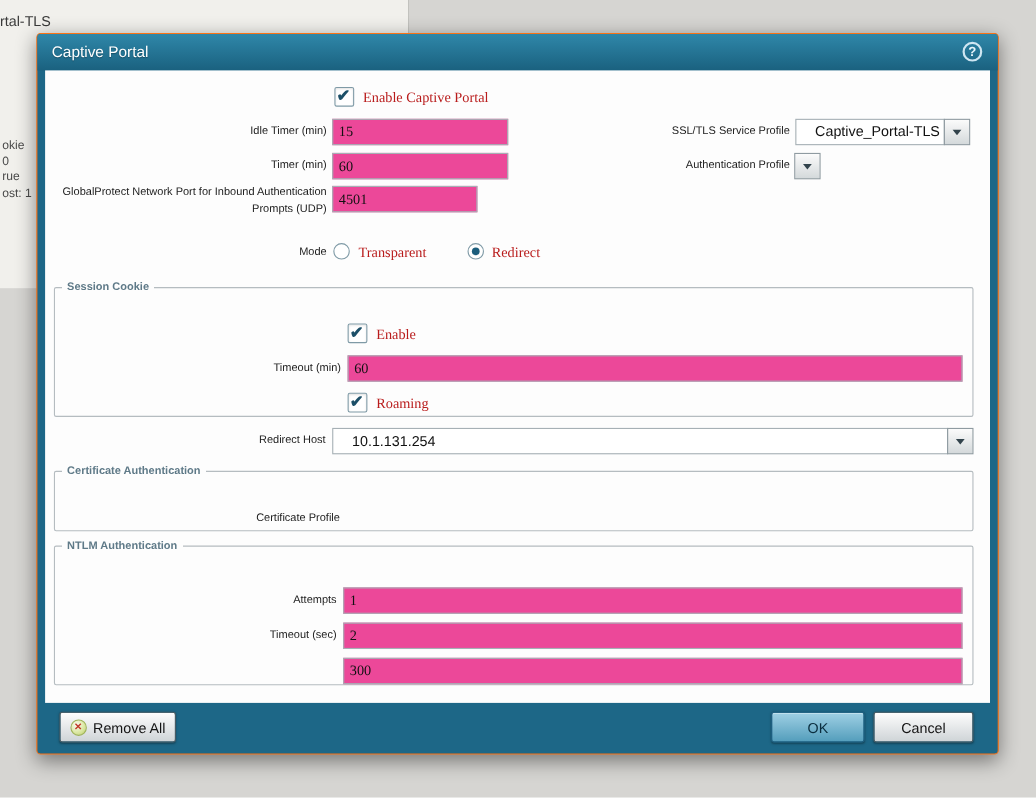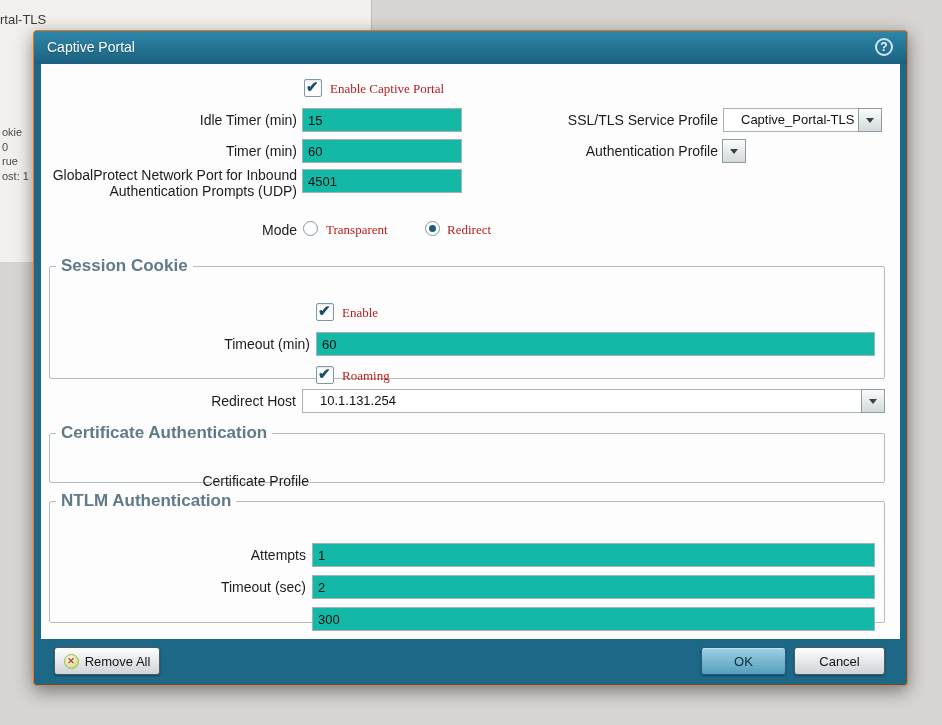--- a/index.html
+++ b/index.html
@@ -41,24 +41,24 @@
     font-size:12px; font-weight:bold; text-align:center; line-height:14px;
     cursor:pointer;
   }
   .content {
     position:absolute; left:7px; right:7px; top:33px; height:575px;
     background:#fdfdfd; overflow:hidden;
   }
   .footer { position:absolute; left:0; right:0; bottom:0; height:48px; }
 
   
-  .lbl { position:absolute; font-size:14px; color:#1c1c1c; line-height:16px; text-align:right; }
+  .lbl { position:absolute; font-size:10px; color:#1c1c1c; line-height:16px; text-align:right; }
   .tin {
-    position:absolute; height:24px; border:1px solid #a6b0b5; background:#14b8a6;
-    font-family:Liberation Sans, sans-serif; font-size:13px; color:#111;
+    position:absolute; height:24px; border:1px solid #a6b0b5; background:#ec4899;
+    font-family:Liberation Serif, serif; font-size:13px; color:#111;
     padding:2px 5px; outline:none;
   }
   .checkbox {
     position:absolute; width:18px; height:18px; background:#fff;
     border:1px solid #7f9aa6; border-radius:2px; cursor:pointer;
     box-shadow:inset 0 1px 2px rgba(0,0,0,.12);
   }
   .checkbox.checked::after {
     content:"\2714"; position:absolute; left:1px; top:-2px;
     font-size:15px; color:#1c4f68; font-weight:bold;
@@ -81,21 +81,21 @@
     width:24px; flex:0 0 24px; margin-left:-1px; cursor:pointer;
     border:1px solid #8f9ba1; background:linear-gradient(to bottom,#fbfbfb,#d4d9db);
     display:flex; align-items:center; justify-content:center;
   }
   .tri { width:0; height:0; border:4px solid transparent; border-top:5px solid #32434c; margin-top:4px; }
 
   fieldset {
     position:absolute; border:1px solid #b5bcc0; border-radius:2px; background:transparent;
   }
   legend {
-    margin-left:6px; padding:0 5px; font-size:17px; font-weight:bold; color:#5f7a88;
+    margin-left:6px; padding:0 5px; font-size:10px; font-weight:bold; color:#5f7a88;
   }
 
   
   .btn {
     position:absolute; height:28px; border-radius:3px; cursor:pointer;
     font-family:"Liberation Sans", sans-serif; font-size:13px; color:#141414;
     border:1px solid #4a5b63;
     background:linear-gradient(to bottom,#fdfdfd 0%,#cfd4d7 100%);
     box-shadow:0 1px 0 rgba(255,255,255,.35) inset, 0 1px 2px rgba(0,0,0,.35);
     display:flex; align-items:center; justify-content:center; gap:6px;
@@ -140,21 +140,21 @@
       <span class="checkbox checked" style="left:263px;top:15px"></span>
       <span class="opt-lbl" style="left:289px;top:17px">Enable Captive Portal</span>
 
       <span class="lbl" style="left:56px;top:48px;width:200px">Idle Timer (min)</span>
       <input class="tin" style="left: 261px; top: 44px; width: 160px;" value="15">
 
       <span class="lbl" style="left:56px;top:79px;width:200px">Timer (min)</span>
       <input class="tin" style="left: 261px; top: 75px; width: 160px;" value="60">
 
       <span class="lbl" style="left:11px;top:103px;width:245px">GlobalProtect Network Port for Inbound Authentication Prompts (UDP)</span>
-      <input class="tin" style="left: 261px; top: 105px; width: 160px;" value="4501">
+      <input class="tin" style="left: 261px; top: 105px; width: 132px;" value="4501">
 
       <span class="lbl" style="left:56px;top:158px;width:200px">Mode</span>
       <span class="radio" style="left:262px;top:157px"></span>
       <span class="opt-lbl" style="left:285px;top:158px">Transparent</span>
       <span class="radio selected" style="left:384px;top:157px"></span>
       <span class="opt-lbl" style="left:406px;top:158px">Redirect</span>
 
       <span class="lbl" style="left:437px;top:48px;width:240px">SSL/TLS Service Profile</span>
       <div class="combo" style="left:682px;top:44px;width:159px">
         <div class="combo-val">Captive_Portal-TLS</div>

